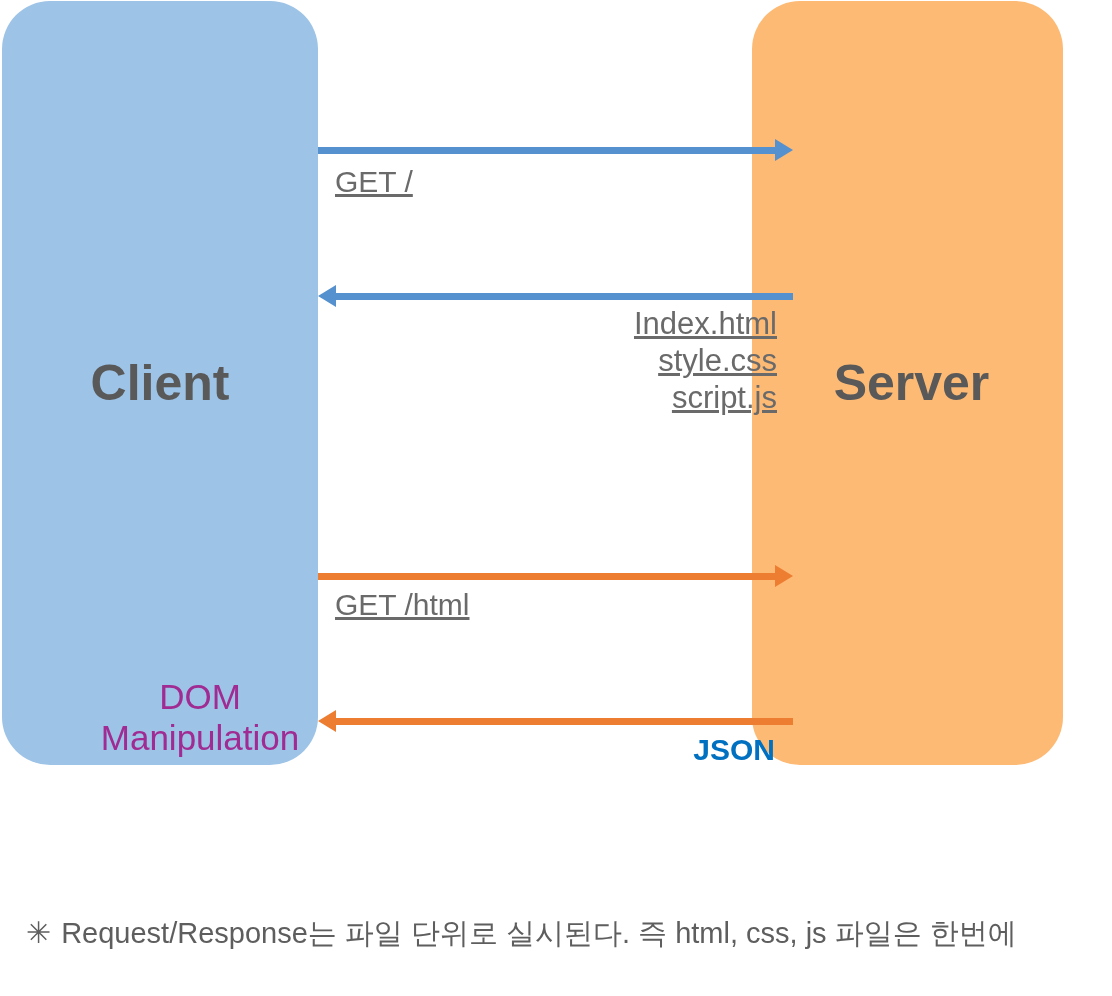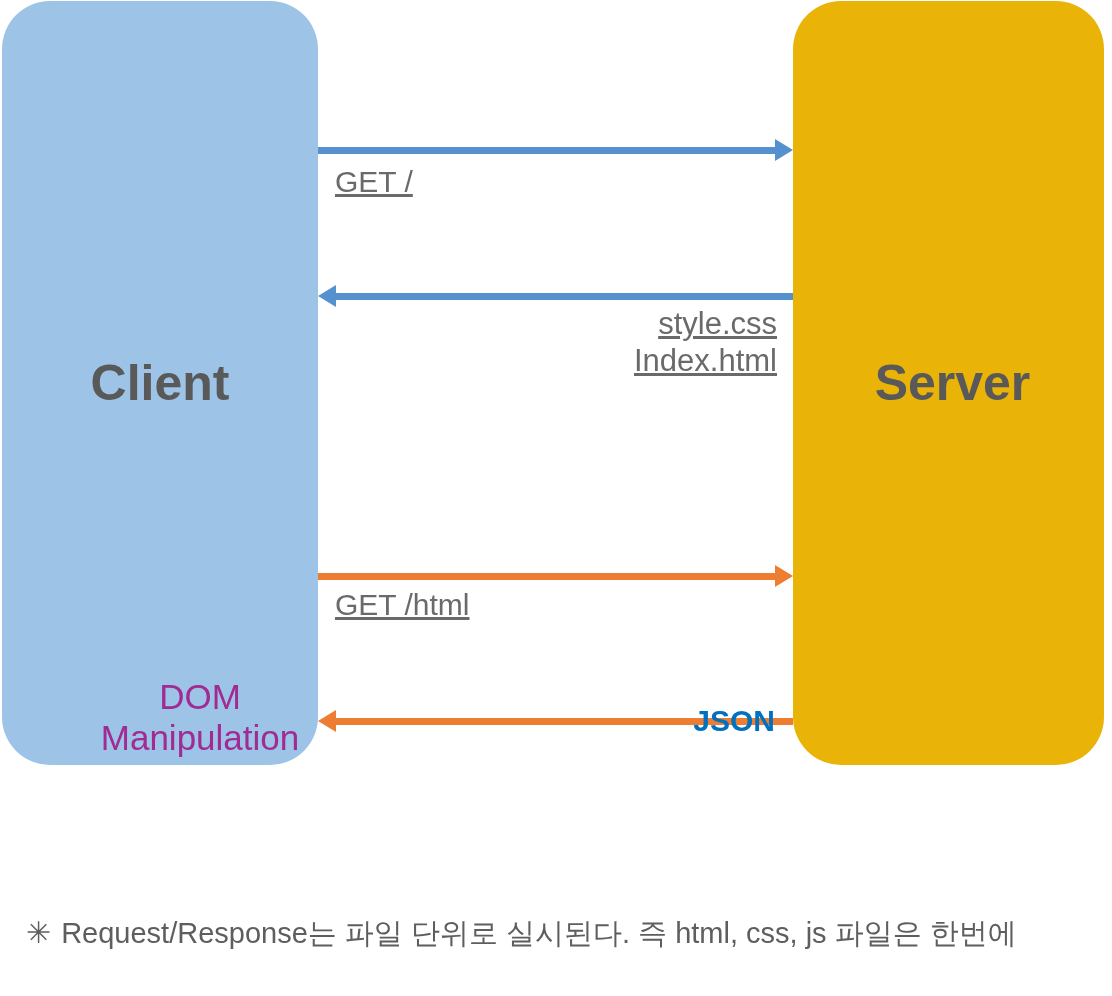--- a/index.html
+++ b/index.html
@@ -17,21 +17,21 @@
   .node-box {
     position: absolute;
     top: 1px;
     height: 764px;
     border-radius: 48px;
     display: flex;
     align-items: center;
     justify-content: center;
   }
   .client-box { left: 2px;   width: 316px; background: #9DC3E6; }
-  .server-box { left: 793px; width: 311px; background: #eab308; padding-left: 8px; }
+  .server-box { left: 752px; width: 311px; background: #fdba74; padding-left: 8px; }
 
   .node-label {
     font-size: 50px;
     font-weight: 700;
     color: #595959;
     letter-spacing: 0px;
   }
 
   .shaft {
     position: absolute;
@@ -116,31 +116,32 @@
     <span class="node-label">Server</span>
   </div>
 
   <div class="shaft blue" style="left:318px; top:147px; width:458px;"></div>
   <div class="head right blue" style="left:775px; top:139px;"></div>
   <div class="msg-label" style="left:335px; top:165px;">GET /</div>
 
   <div class="head left blue" style="left:318px; top:285px;"></div>
   <div class="shaft blue" style="left:336px; top:293px; width:457px;"></div>
   <div class="msg-label multiline" style="right:335px; top:305px;">
+    <div>Index.html</div>
     <div>style.css</div>
-    <div>Index.html</div>
+    <div>script.js</div>
   </div>
 
   <div class="shaft orange" style="left:318px; top:573px; width:458px;"></div>
   <div class="head right orange" style="left:775px; top:565px;"></div>
   <div class="msg-label" style="left:335px; top:588px;">GET /html</div>
 
   <div class="head left orange" style="left:318px; top:710px;"></div>
   <div class="shaft orange" style="left:336px; top:718px; width:457px;"></div>
-  <div class="json-label" style="right:337px; top:704px;">JSON</div>
+  <div class="json-label" style="right:337px; top:733px;">JSON</div>
 
   <div class="dom-note">
     <div>DOM</div>
     <div>Manipulation</div>
   </div>
 
   <div class="footnote">
     <span class="footnote-marker">✳</span>
     <div class="footnote-lines">
       <div>Request/Response는 파일 단위로 실시된다. 즉 html, css, js 파일은 한번에</div>

